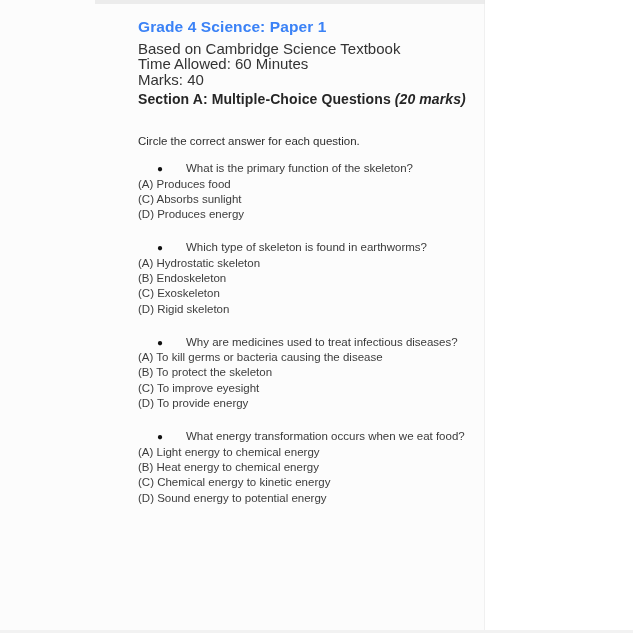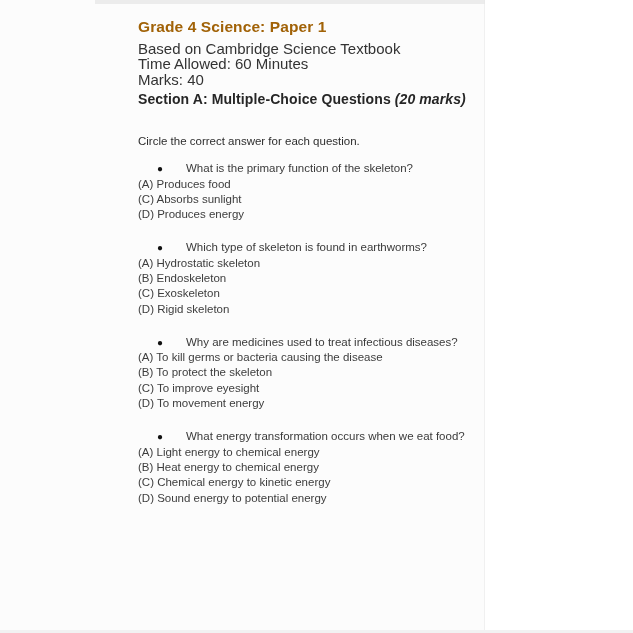--- a/index.html
+++ b/index.html
@@ -24,21 +24,21 @@
     position: absolute; left: 0; bottom: 0; width: 633px; height: 3px;
     background: #f2f2f2;
   }
   .content {
     position: absolute; left: 138px; top: 0; width: 350px;
     padding-top: 18px; color: #3d3d3d;
   }
   .paper-title {
     margin: 0 0 6px 0;
     font-size: 15.5px; line-height: 17px; font-weight: 700;
-    color: #a16207; letter-spacing: .1px;
+    color: #3b82f6; letter-spacing: .1px;
   }
   .meta-line {
     font-size: 15px; line-height: 15.4px; color: #333333;
   }
   .section-heading {
     margin-top: 4px;
     font-size: 14px; line-height: 17px; font-weight: 700;
     color: #262626; letter-spacing: .1px;
   }
   .section-heading .marks { font-style: italic; margin-left: 4px; }
@@ -94,21 +94,21 @@
     <div class="option">(B) Endoskeleton</div>
     <div class="option">(C) Exoskeleton</div>
     <div class="option">(D) Rigid skeleton</div>
   </div>
 
   <div class="question">
     <div class="q-title"><span class="bullet">●</span><span class="q-text">Why are medicines used to treat infectious diseases?</span></div>
     <div class="option">(A) To kill germs or bacteria causing the disease</div>
     <div class="option">(B) To protect the skeleton</div>
     <div class="option">(C) To improve eyesight</div>
-    <div class="option">(D) To movement energy</div>
+    <div class="option">(D) To provide energy</div>
   </div>
 
   <div class="question">
     <div class="q-title"><span class="bullet">●</span><span class="q-text">What energy transformation occurs when we eat food?</span></div>
     <div class="option">(A) Light energy to chemical energy</div>
     <div class="option">(B) Heat energy to chemical energy</div>
     <div class="option">(C) Chemical energy to kinetic energy</div>
     <div class="option">(D) Sound energy to potential energy</div>
   </div>
 

